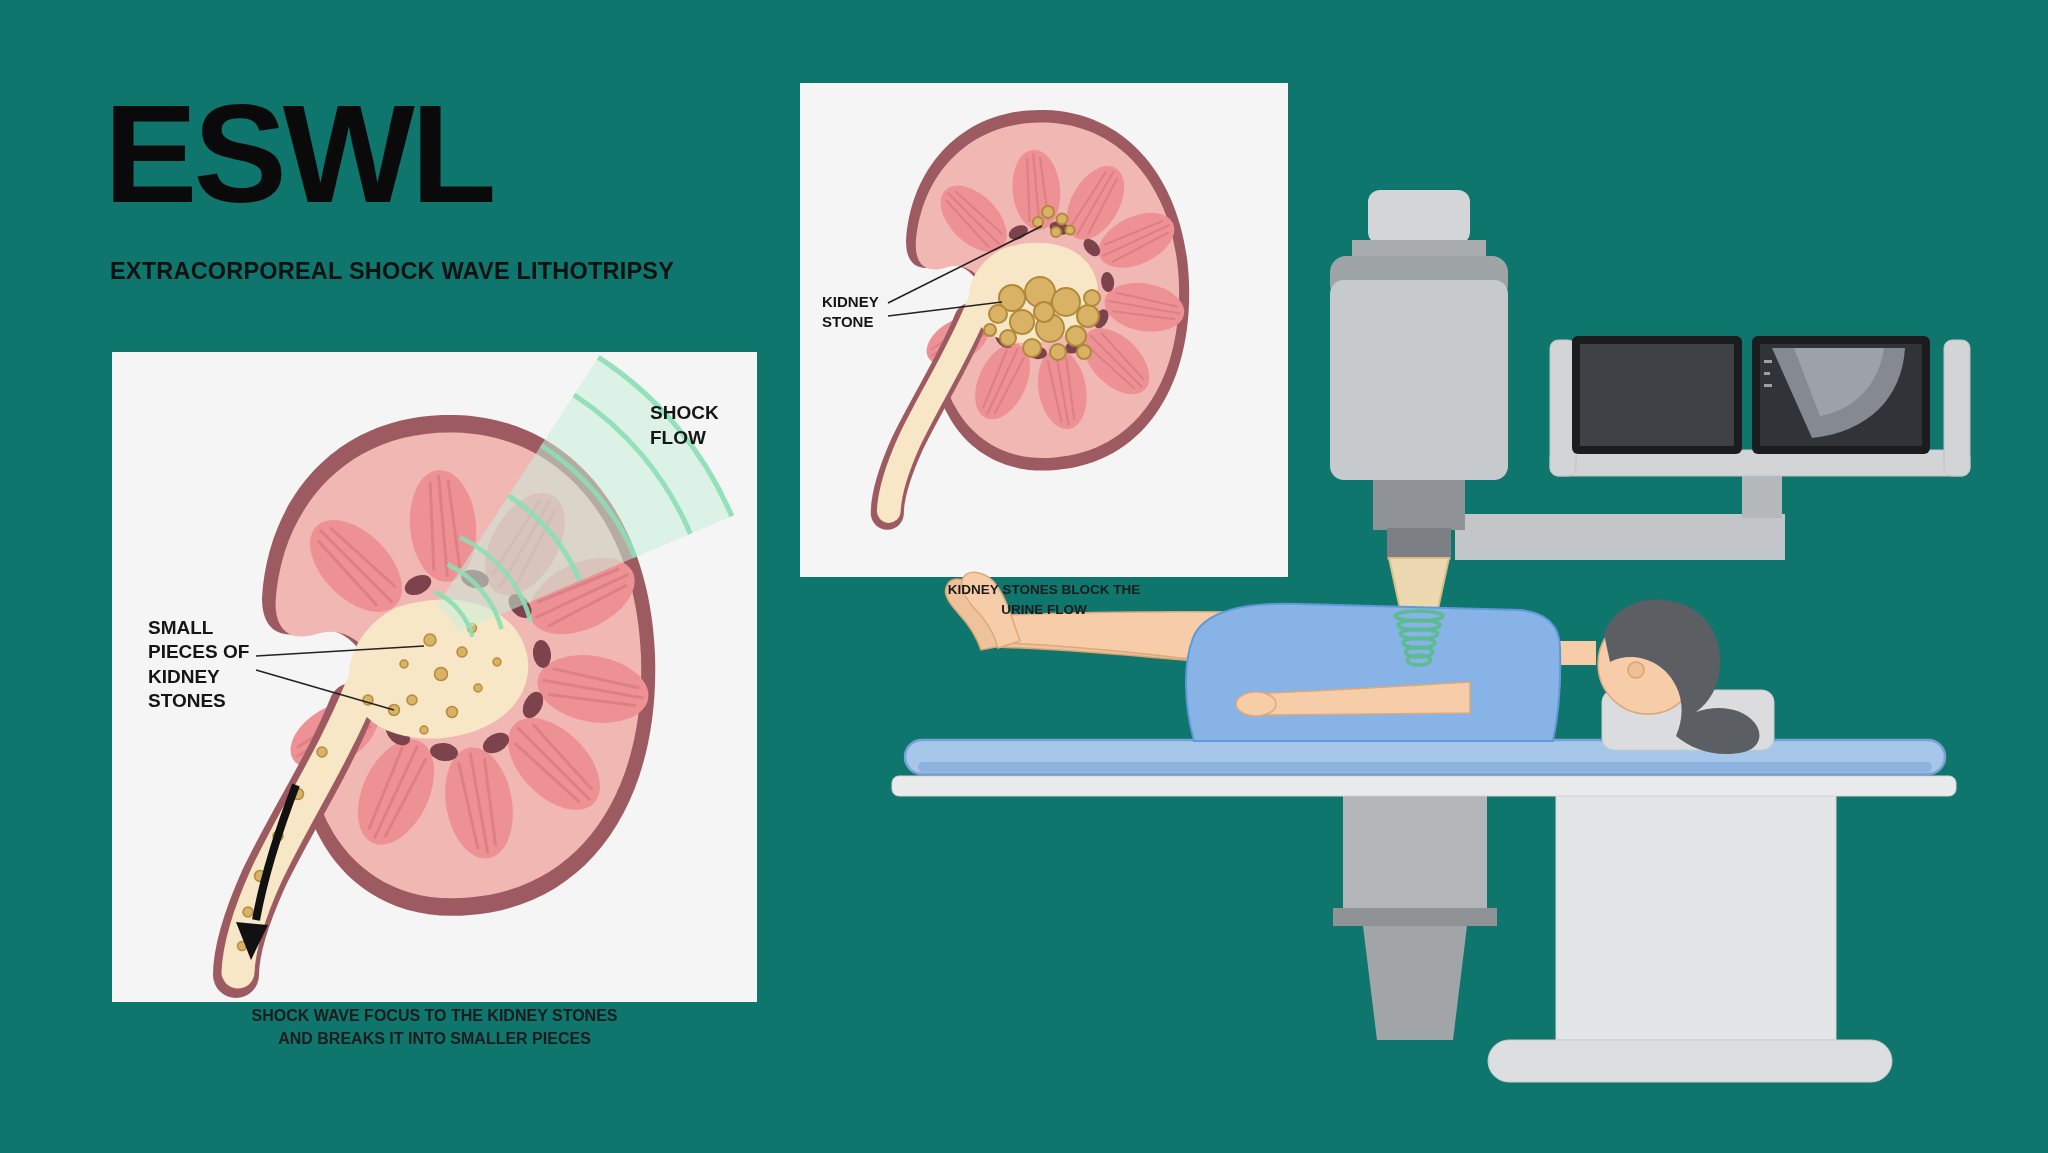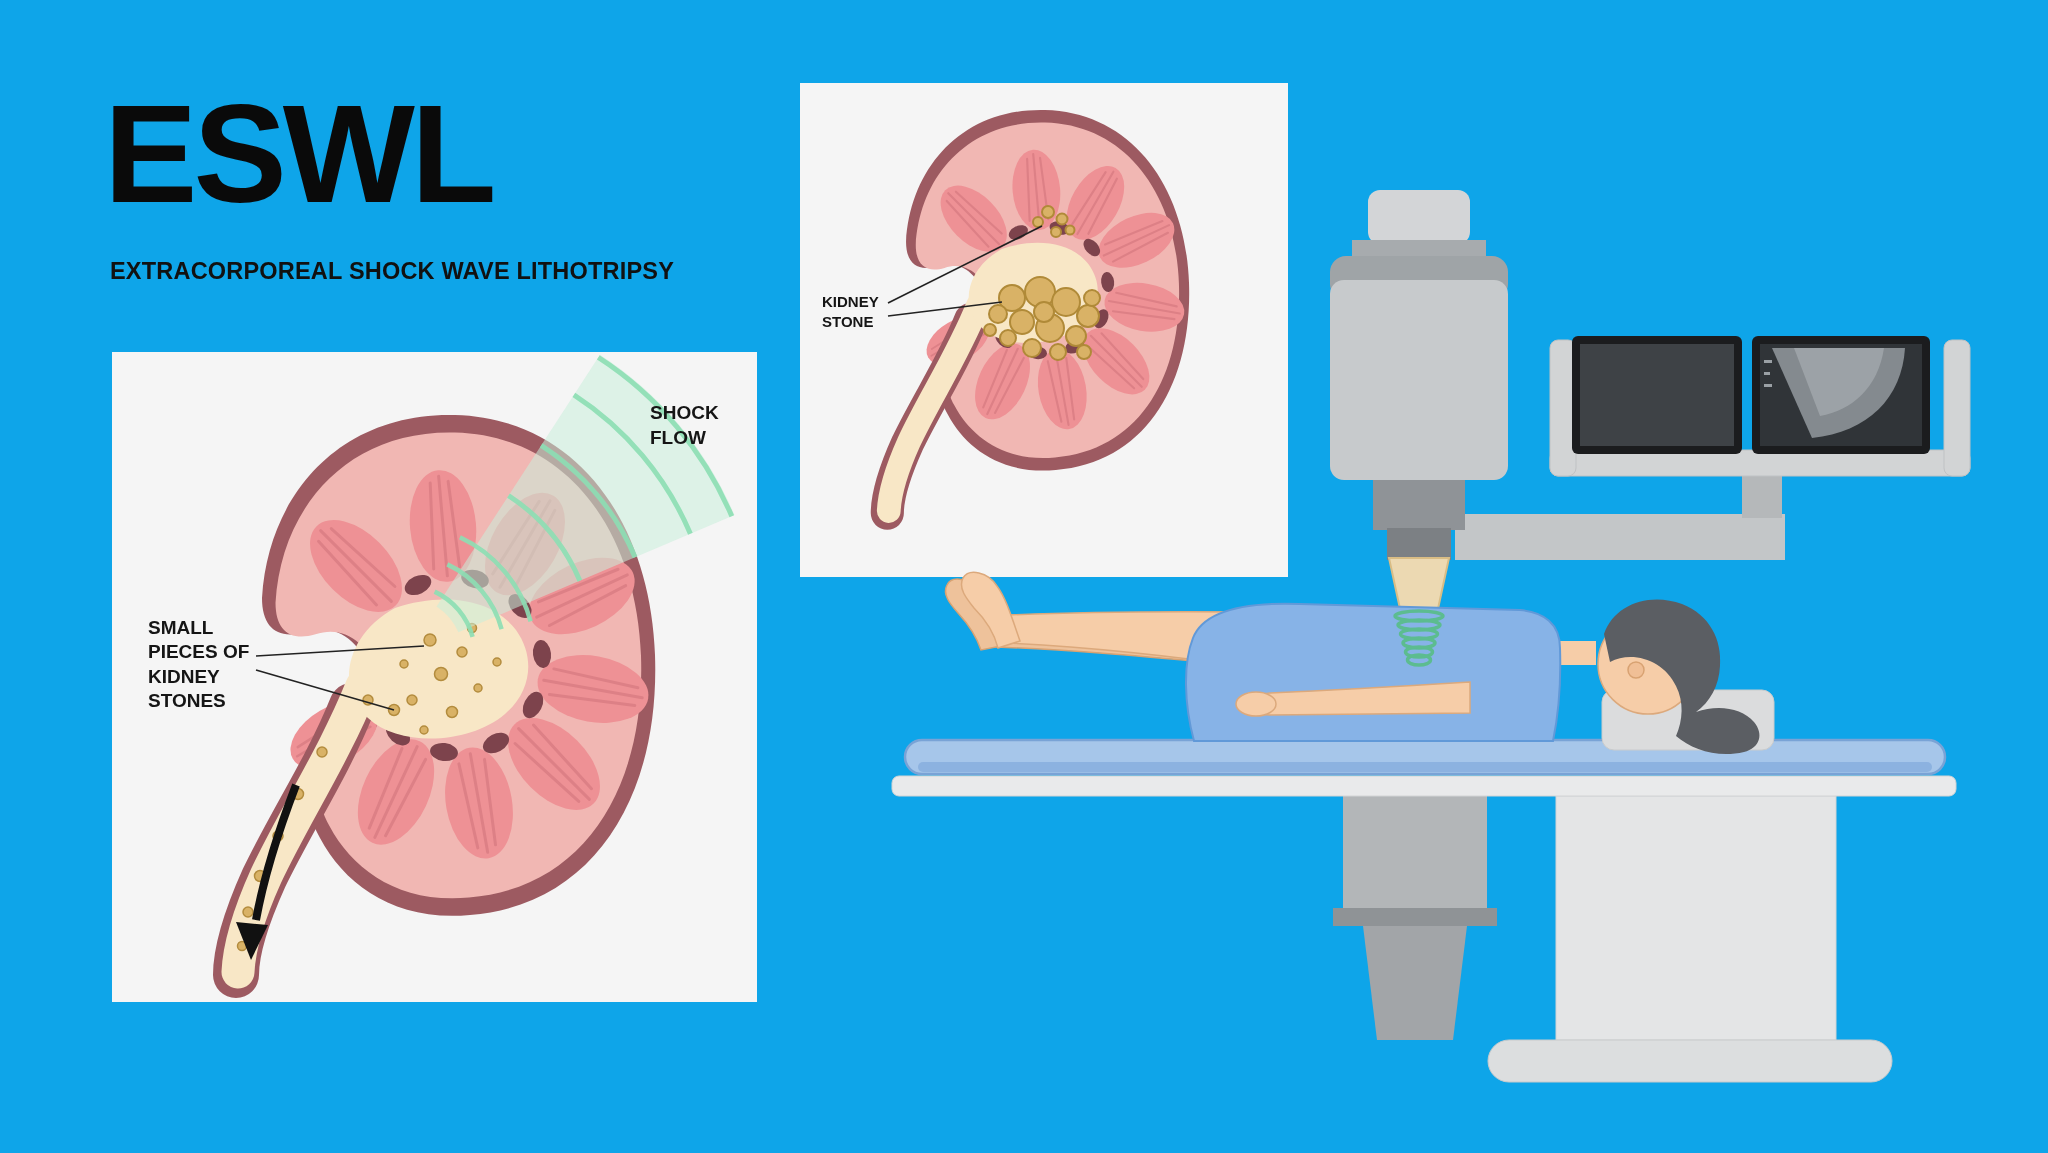--- a/index.html
+++ b/index.html
@@ -1,16 +1,16 @@
 <!DOCTYPE html>
 <html><head>
 <meta charset="utf-8">
 <style>
   html,body{margin:0;padding:0;background:#ffffff;}
-  .page{position:relative;width:2048px;height:1153px;background:#0ea5e9;overflow:hidden;
+  .page{position:relative;width:2048px;height:1153px;background:#0f766e;overflow:hidden;
         font-family:"Liberation Sans", sans-serif;}
   .panel{position:absolute;background:#f5f5f5;}
   #panel-left{left:112px;top:352px;width:645px;height:650px;}
   #panel-mid{left:800px;top:83px;width:488px;height:494px;}
   .art{position:absolute;left:0;top:0;z-index:2;}
   .txt{position:absolute;z-index:3;color:#151515;font-weight:bold;white-space:pre-line;}
   #title{left:104px;top:84px;font-size:140px;font-weight:900;letter-spacing:-4px;line-height:1;color:#0a0a0a;}
   #subtitle{left:110px;top:258px;font-size:23.5px;letter-spacing:.2px;color:#111;}
   #shock-wave-label{left:650px;top:400px;font-size:19px;line-height:1.32;}
   #fragments-label{left:148px;top:616px;font-size:19px;line-height:1.28;}
@@ -226,14 +226,18 @@
 
   <div class="txt" id="shock-wave-label">SHOCK
 FLOW</div>
   <div class="txt" id="fragments-label">SMALL
 PIECES OF
 KIDNEY
 STONES</div>
   <div class="txt" id="stone-label">KIDNEY
 STONE</div>
 
+  <div class="txt caption" id="caption-left">SHOCK WAVE FOCUS TO THE KIDNEY STONES
+AND BREAKS IT INTO SMALLER PIECES</div>
+  <div class="txt caption" id="caption-mid">KIDNEY STONES BLOCK THE
+URINE FLOW</div>
 
 </div>
 
 </body></html>

